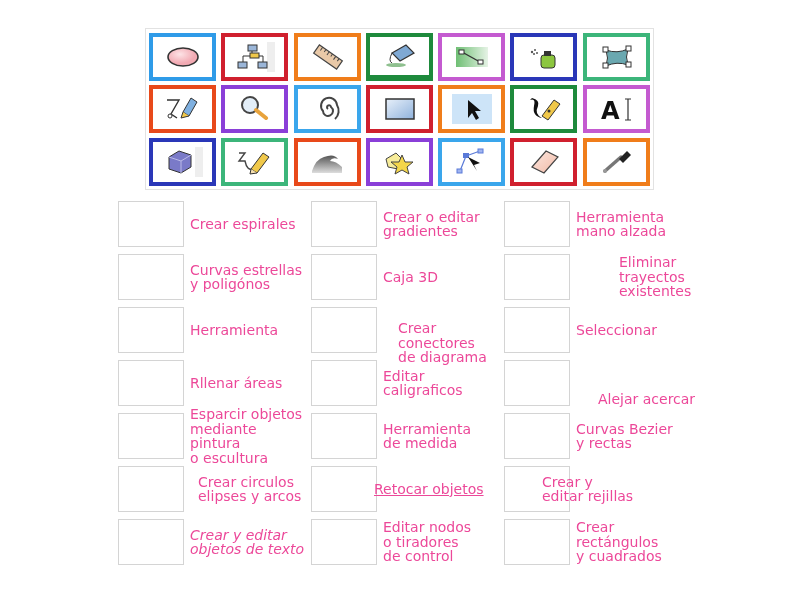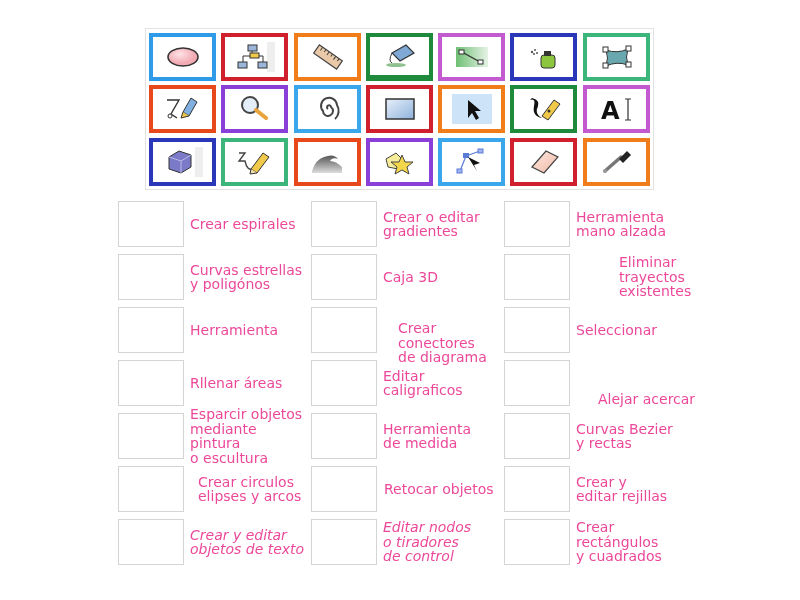--- a/index.html
+++ b/index.html
@@ -252,28 +252,28 @@
     <div class="answer-box" style="left: 311px; top: 413px;"></div>
     <div class="answer-label" style="left: 383px; top: 413px;">Herramienta
 de medida</div>
     <div class="answer-box" style="left: 504px; top: 413px;"></div>
     <div class="answer-label" style="left: 576px; top: 413px;">Curvas Bezier
 y rectas</div>
     <div class="answer-box" style="left: 118px; top: 466px;"></div>
     <div class="answer-label" style="left: 190px; top: 466px; margin-left: 8px;">Crear circulos
 elipses y arcos</div>
     <div class="answer-box" style="left: 311px; top: 466px;"></div>
-    <div class="answer-label" style="left: 384px; top: 466px;">Retocar objetos</div>
+    <div class="answer-label" style="left: 374px; top: 466px; text-decoration: underline;">Retocar objetos</div>
     <div class="answer-box" style="left: 504px; top: 466px;"></div>
-    <div class="answer-label" style="left: 576px; top: 466px;">Crear y
+    <div class="answer-label" style="left: 542px; top: 466px;">Crear y
 editar rejillas</div>
     <div class="answer-box" style="left: 118px; top: 519px;"></div>
     <div class="answer-label" style="left: 190px; top: 519px; font-style: italic;">Crear y editar
 objetos de texto</div>
     <div class="answer-box" style="left: 311px; top: 519px;"></div>
-    <div class="answer-label" style="left: 383px; top: 519px; font-style: italic;">Editar nodos
+    <div class="answer-label" style="left: 383px; top: 519px;">Editar nodos
 o tiradores
 de control</div>
     <div class="answer-box" style="left: 504px; top: 519px;"></div>
     <div class="answer-label" style="left: 576px; top: 519px;">Crear
 rectángulos
 y cuadrados</div>
   </div>
 
 </body></html>

